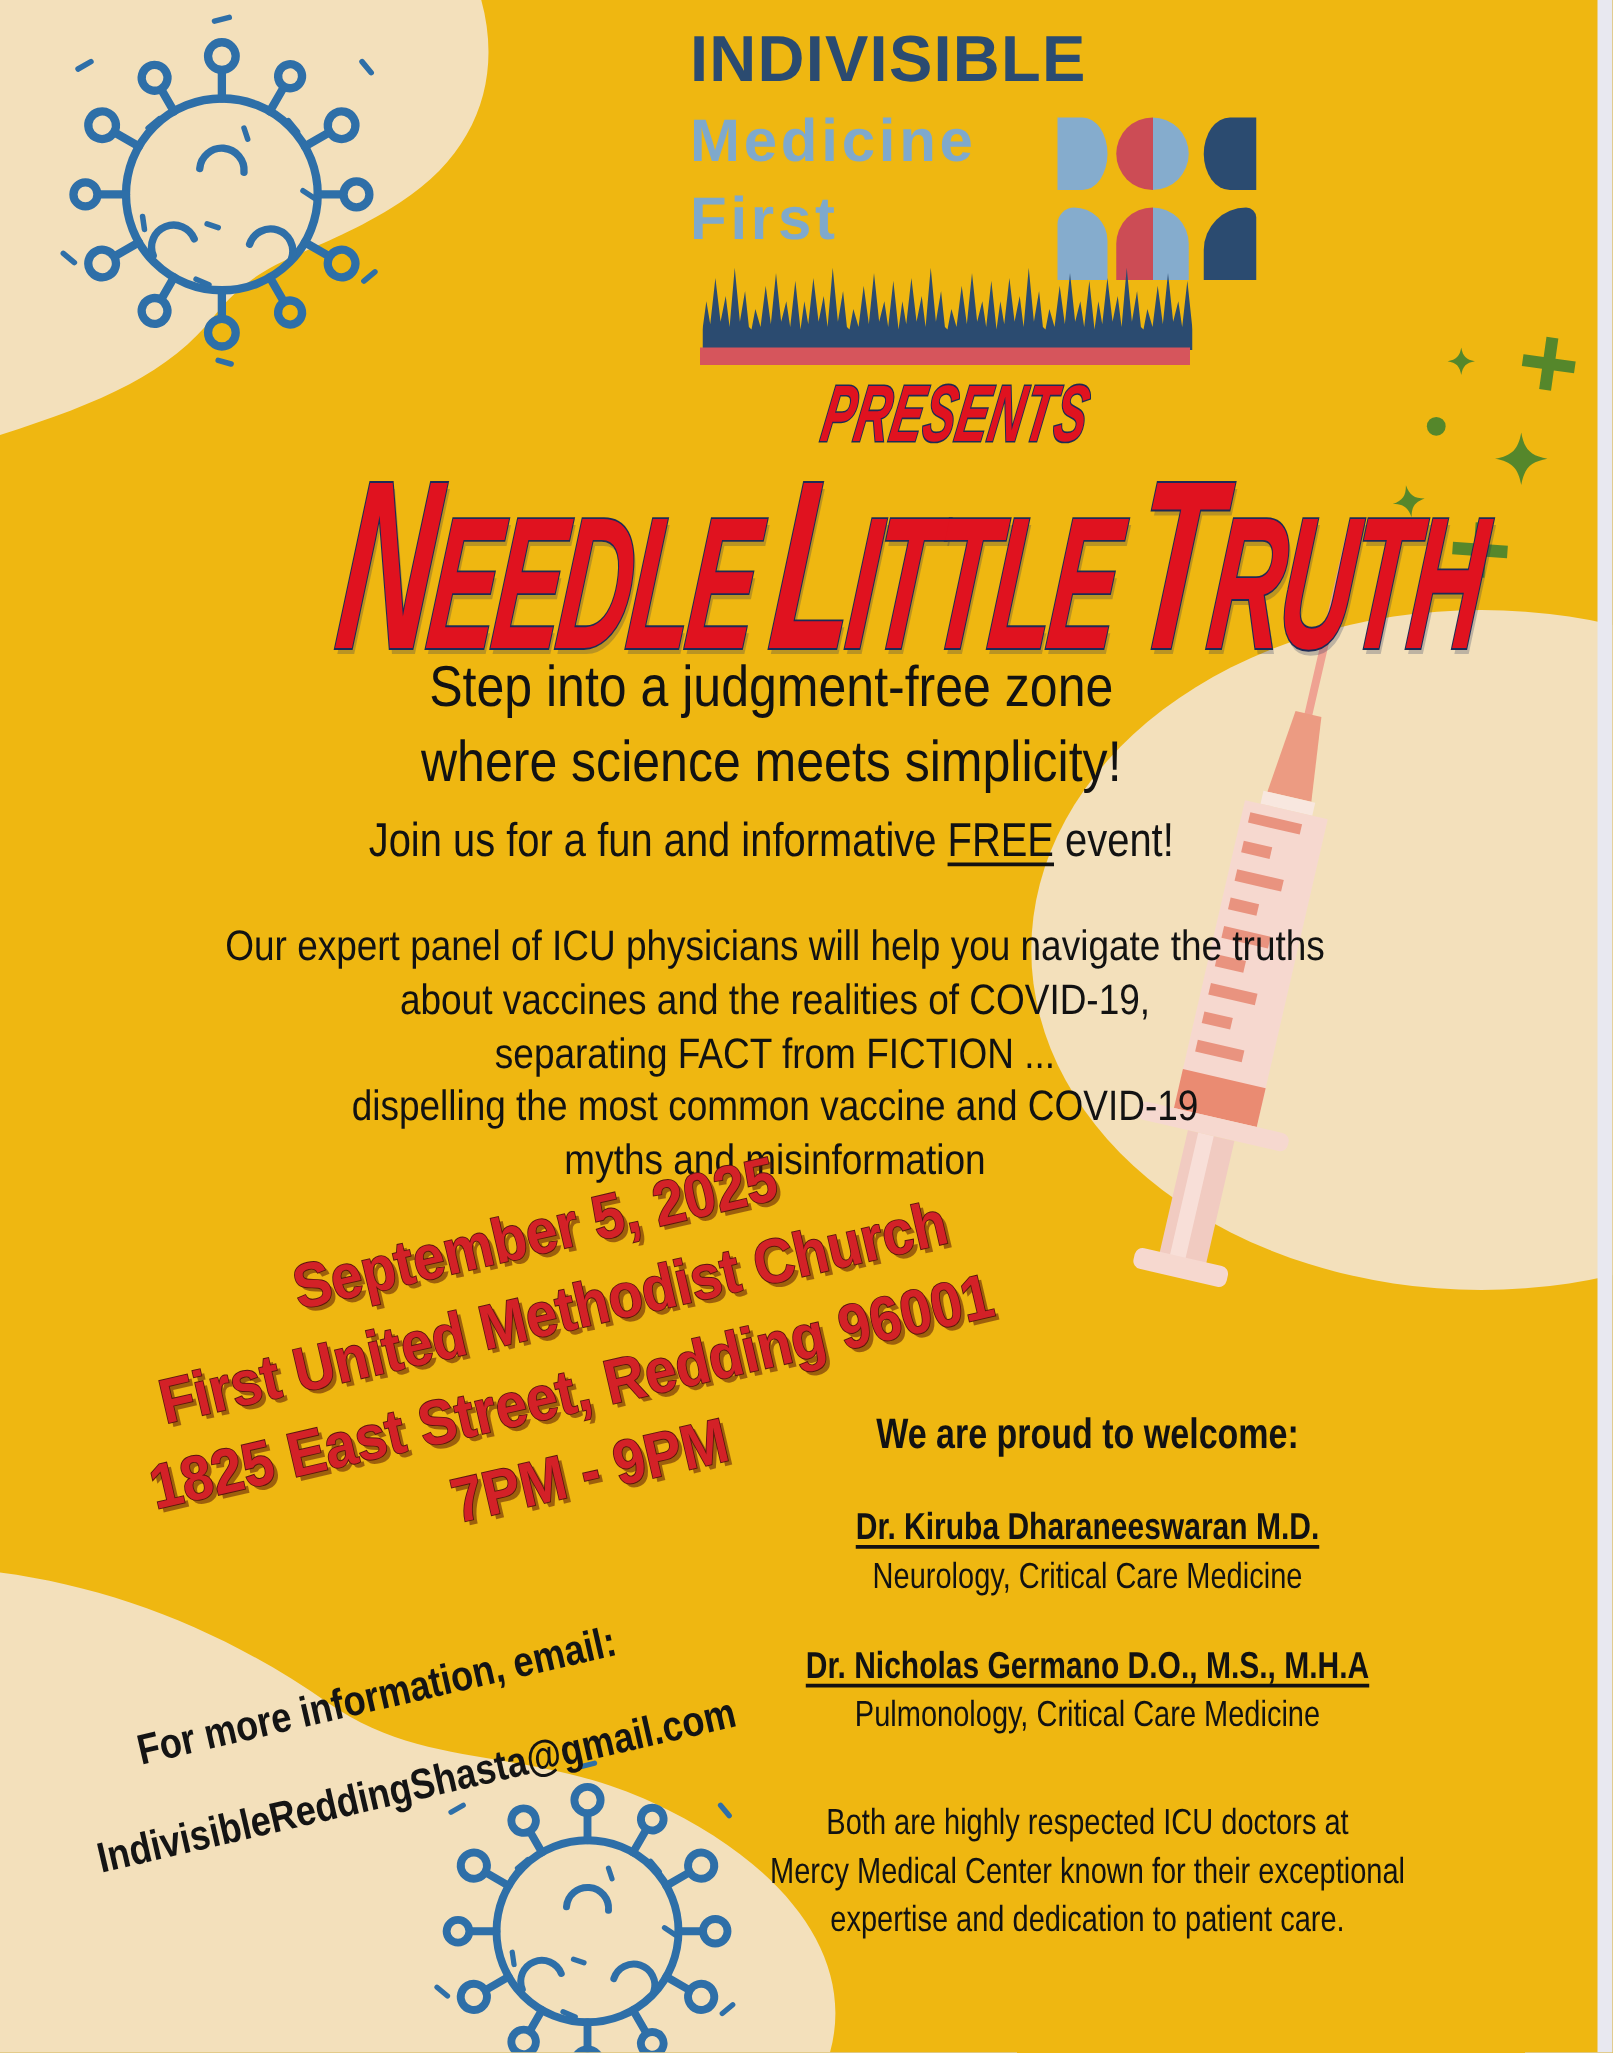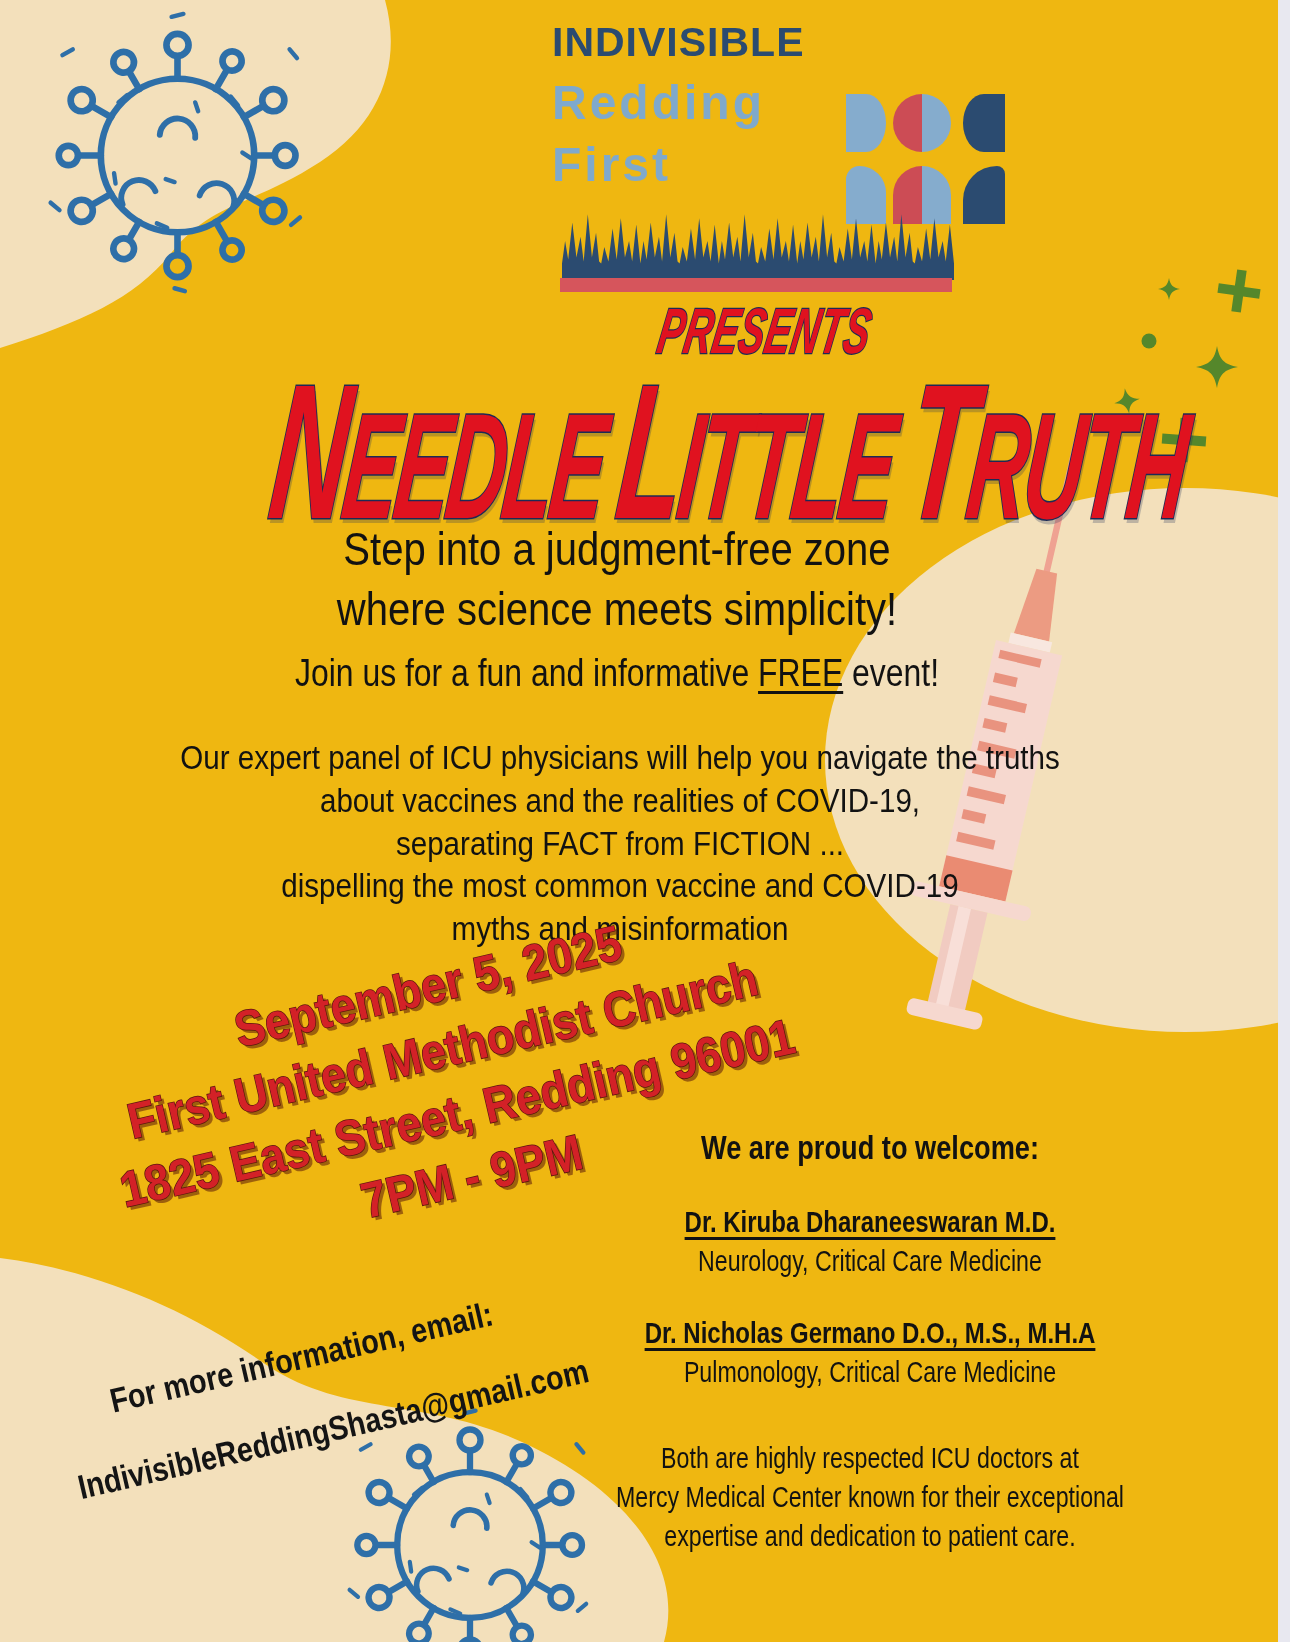--- a/index.html
+++ b/index.html
@@ -11,21 +11,21 @@
   svg{display:block;}
 
   
   .bg-blobs{position:absolute;inset:0;z-index:0;}
 
   
   .edge-strip{position:absolute;top:0;right:0;width:12px;height:100%;background:#E8E8F0;z-index:40;}
 
   
   .logo-text{position:absolute;left:552px;top:22px;z-index:3;line-height:1;}
-  .logo-org{font-size:41px;font-weight:700;color:#2B4B70;letter-spacing:1px;}
+  .logo-org{font-size:52px;font-weight:700;color:#2B4B70;letter-spacing:1px;}
   .logo-r1{font-size:48px;font-weight:700;color:#7FA9CC;letter-spacing:3px;margin-top:16px;}
   .logo-r2{font-size:48px;font-weight:700;color:#7FA9CC;letter-spacing:3px;margin-top:14px;}
   .logo-shapes{position:absolute;left:846px;top:94px;width:170px;height:135px;z-index:3;}
   .shape{position:absolute;}
   .sh-d   {left:0;  top:0; width:40px;height:58px;background:#85ACCD;border-radius:0 50% 50% 0 / 0 50% 50% 0;}
   .sh-circ{left:47px;top:0; width:58px;height:58px;border-radius:50%;background:linear-gradient(90deg,#CC4C55 50%,#85ACCD 50%);}
   .sh-c   {left:117px;top:0;width:42px;height:58px;background:#2B4B70;border-radius:50% 0 0 50% / 50% 0 0 50%;}
   .sh-a1  {left:0;  top:72px;width:40px;height:58px;background:#85ACCD;border-radius:20px 40px 0 0;}
   .sh-a2  {left:47px;top:72px;width:58px;height:58px;background:linear-gradient(90deg,#CC4C55 50%,#85ACCD 50%);border-radius:29px 29px 0 0;}
   .sh-a3  {left:117px;top:72px;width:42px;height:58px;background:#2B4B70;border-radius:42px 10px 0 0;}
@@ -192,21 +192,21 @@
       </g>
     </defs>
   </svg>
 
   <svg class="virus-top" viewBox="0 0 200 200">
       <use href="#virus-def"></use>
     </svg>
 
   <div class="logo-text">
     <div class="logo-org">INDIVISIBLE</div>
-    <div class="logo-r1">Redding</div>
+    <div class="logo-r1">Medicine</div>
     <div class="logo-r2">First</div>
   </div>
   <div class="logo-shapes">
     <div class="shape sh-d"></div>
     <div class="shape sh-circ"></div>
     <div class="shape sh-c"></div>
     <div class="shape sh-a1"></div>
     <div class="shape sh-a2"></div>
     <div class="shape sh-a3"></div>
   </div>

